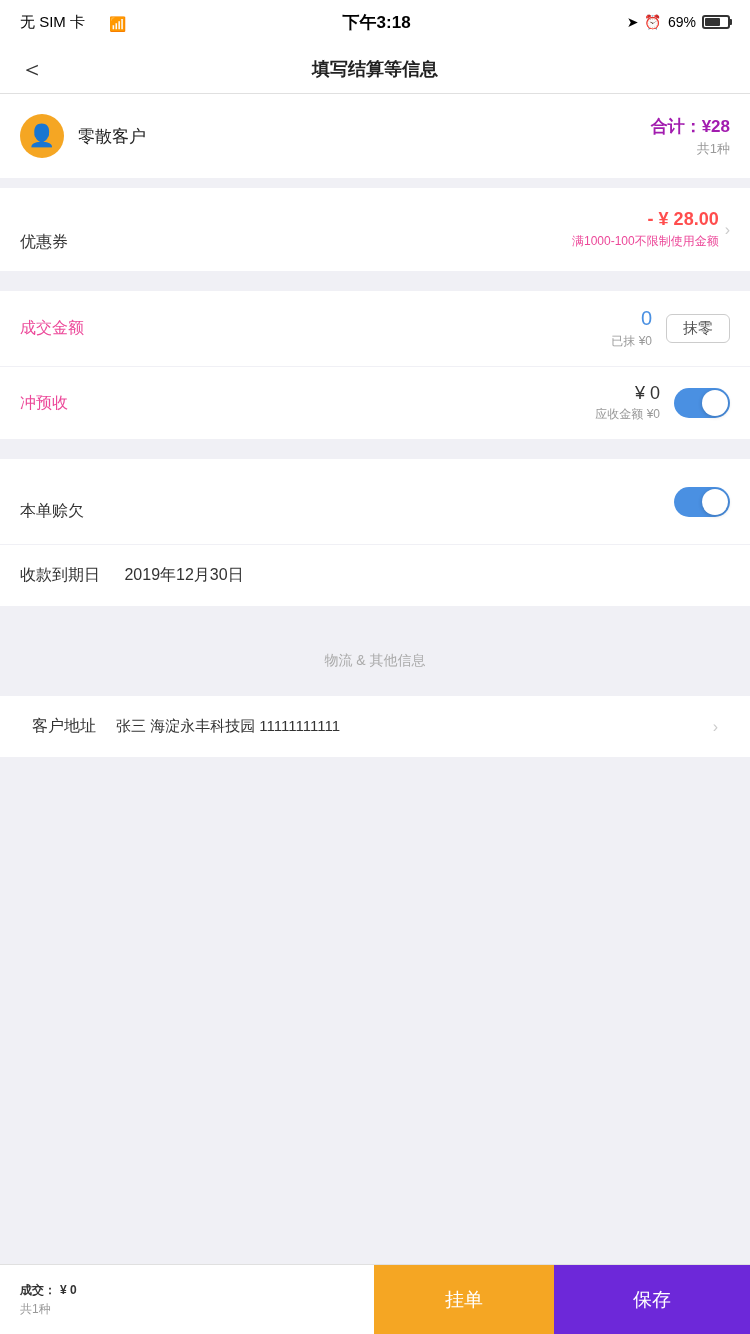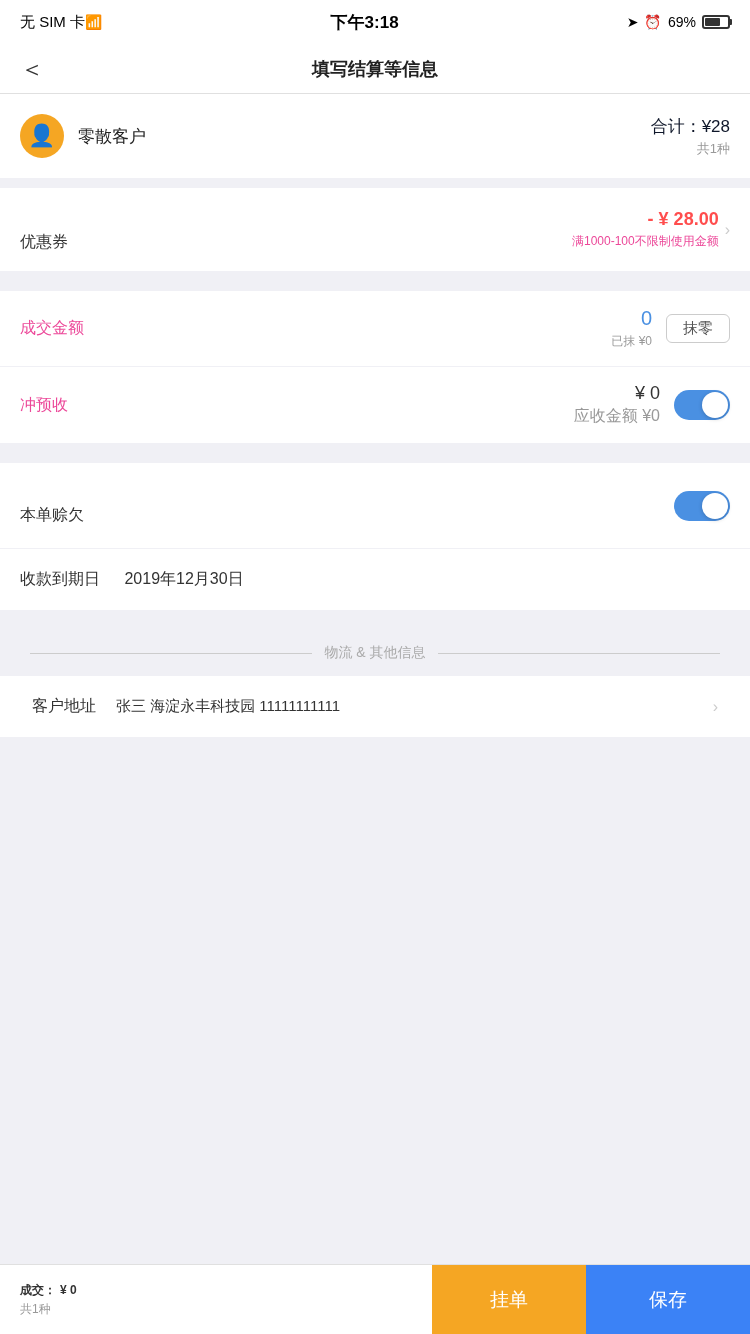--- a/index.html
+++ b/index.html
@@ -17,21 +17,21 @@
     .status-bar {
       background: #fff;
       height: 44px;
       display: flex;
       align-items: center;
       justify-content: space-between;
       padding: 0 20px;
       font-size: 15px;
       font-weight: 500;
     }
-    .status-left { display: flex; align-items: center; gap: 0; }
+    .status-left { display: flex; align-items: flex-end; gap: 24px; }
     .status-center { font-size: 17px; font-weight: 600; }
     .status-right { display: flex; align-items: center; gap: 6px; font-size: 14px; }
     .battery {
       width: 28px; height: 14px; border: 2px solid #333; border-radius: 3px;
       position: relative; display: inline-flex; align-items: center; padding: 1px;
     }
     .battery::after {
       content: ''; width: 2px; height: 6px; background: #333;
       position: absolute; right: -4px; top: 50%; transform: translateY(-50%);
       border-radius: 0 1px 1px 0;
@@ -83,21 +83,21 @@
       background: #fff;
     }
     .customer-left { display: flex; align-items: center; gap: 14px; }
     .avatar {
       width: 44px; height: 44px; background: #f5a623; border-radius: 50%;
       display: flex; align-items: center; justify-content: center;
       color: #fff; font-size: 22px;
     }
     .customer-name { font-size: 17px; font-weight: 500; color: #222; }
     .customer-right { text-align: right; }
-    .total-price { font-size: 17px; color: #0f172a; font-weight: 400; }
+    .total-price { font-size: 17px; color: #a21caf; font-weight: 700; }
     .total-count { font-size: 13px; color: #999; margin-top: 2px; }
 
     
     .coupon-row {
       padding: 18px 20px;
       display: flex;
       align-items: center;
       justify-content: space-between;
       background: #fff;
     }
@@ -139,21 +139,21 @@
       padding: 16px 20px;
       display: flex;
       align-items: center;
       justify-content: space-between;
       background: #fff;
       border-top: 1px solid #f0f0f5;
     }
     .charge-right { display: flex; align-items: center; gap: 14px; }
     .charge-amounts { text-align: right; }
     .charge-main { font-size: 18px; color: #333; font-weight: 500; }
-    .charge-sub { font-size: 16px; color: #999; margin-top: 2px; }
+    .charge-sub { font-size: 12px; color: #999; margin-top: 2px; }
 
     
     .toggle {
       width: 56px; height: 30px; background: #4a90e2; border-radius: 15px;
       position: relative; cursor: pointer;
     }
     .toggle-thumb {
       width: 26px; height: 26px; background: #fff; border-radius: 50%;
       position: absolute; top: 2px; right: 2px;
       box-shadow: 0 1px 4px rgba(0,0,0,0.2);
@@ -171,21 +171,21 @@
 
     
     .due-row {
       padding: 20px 20px;
       background: #fff;
       border-top: 1px solid #f0f0f5;
     }
     .due-label { font-size: 16px; color: #333; }
     .due-date { display: inline-block; margin-left: 20px; font-size: 16px; color: #333; }
     .logistics-divider {
-      display: flex; align-items: center; gap: 12px;
+      display: flex; align-items: center; gap: 12px; flex-direction: column;
     }
     .logistics-line { flex: 1; height: 1px; background: #ccc; }
     .logistics-text { font-size: 14px; color: #aaa; }
 
     
     .address-row {
       padding: 20px 32px;
       display: flex;
       align-items: center;
       justify-content: space-between;
@@ -208,32 +208,32 @@
       border-top: 1px solid #e0e0e0;
     }
     .bottom-info {
       flex: 1;
       padding: 0 20px;
     }
     .bottom-total { font-size: 14px; color: #555; }
     .bottom-total span { font-size: 12px; color: #333; font-weight: 600; }
     .bottom-count { font-size: 12px; color: #999; margin-top: 2px; }
     .btn-hold {
-      width: 154px; height: 70px;
+      width: 180px; height: 70px;
       background: #f5a623;
       border: none;
       font-size: 19px;
       color: #fff;
       font-weight: 500;
       cursor: pointer;
       display: flex; align-items: center; justify-content: center;
     }
     .btn-save {
-      width: 164px; height: 70px;
-      background: #3b82f6;
+      width: 196px; height: 70px;
+      background: #6d28d9;
       border: none;
       font-size: 19px;
       color: #fff;
       font-weight: 500;
       cursor: pointer;
       display: flex; align-items: center; justify-content: center;
     }
   </style>
 </head>
 <body>

